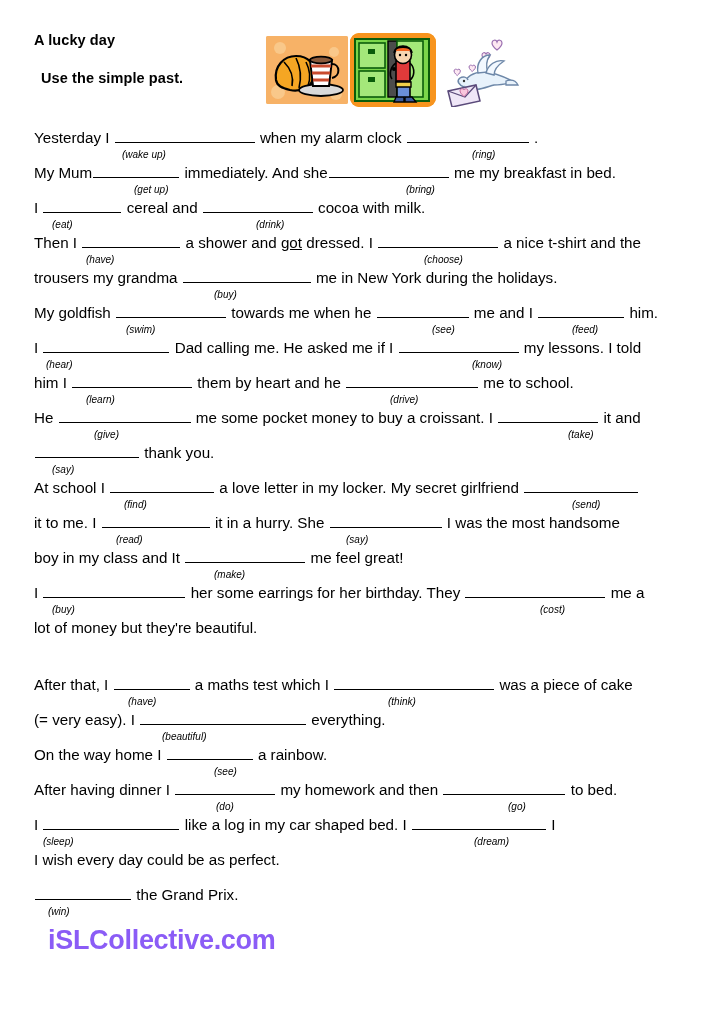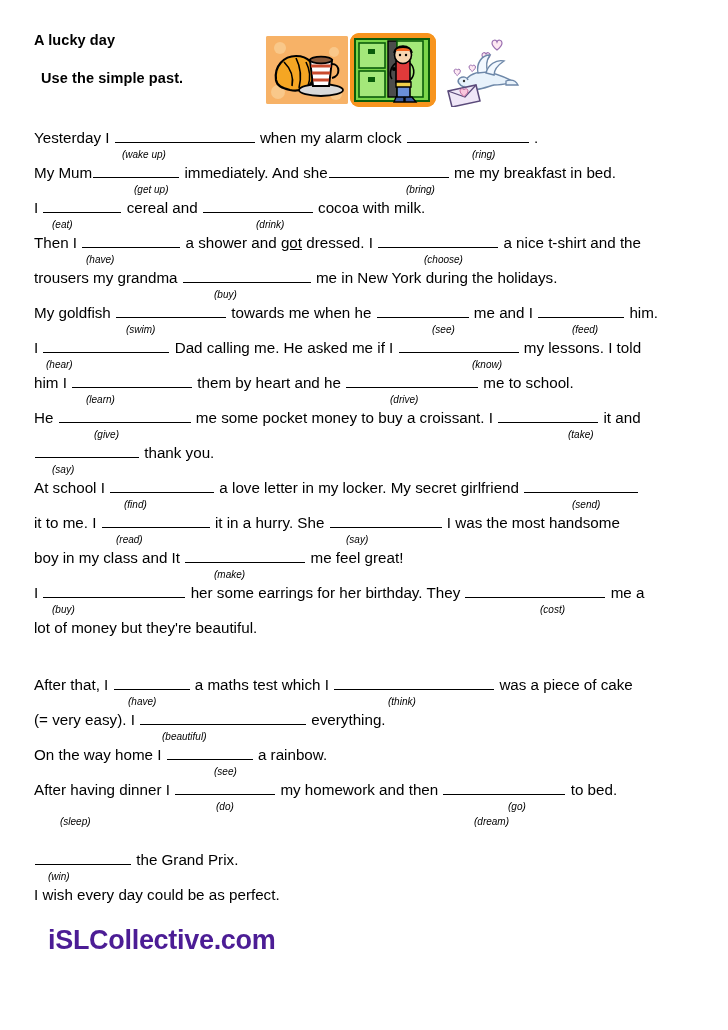--- a/index.html
+++ b/index.html
@@ -360,32 +360,33 @@
         </div>
       </div>
       <div class="line">
         <div class="text-row"><span>After having dinner I </span><span class="blank" style="width: 100px;"></span><span> my homework and then </span><span class="blank" style="width: 122px;"></span><span> to bed.</span></div>
         <div class="hint-row">
           <span class="hint" style="left: 182px;">(do)</span>
           <span class="hint" style="left: 474px;">(go)</span>
         </div>
       </div>
       <div class="line">
-        <div class="hint-row">
-          <span class="hint" style="left: 26px;">(sleep)</span>
+        <div class="text-row"><span>I </span><span class="blank" style="width: 136px;"></span><span> like a log in my car shaped bed. I </span><span class="blank" style="width: 134px;"></span><span> I</span></div>
+        <div class="hint-row">
+          <span class="hint" style="left: 9px;">(sleep)</span>
           <span class="hint" style="left: 440px;">(dream)</span>
-        </div>
-      </div>
-      <div class="line">
-        <div class="text-row"><span class="blank" style="width: 96px;"></span><span> the Grand Prix.</span></div>
-        <div class="hint-row">
-          <span class="hint" style="left: 14px;">(win)</span>
         </div>
       </div>
       <div class="line">
         <div class="text-row"><span>I wish every day could be as perfect.</span></div>
         <div class="hint-row"></div>
       </div>
+      <div class="line">
+        <div class="text-row"><span class="blank" style="width: 96px;"></span><span> the Grand Prix.</span></div>
+        <div class="hint-row">
+          <span class="hint" style="left: 14px;">(win)</span>
+        </div>
+      </div>
     </div>
 
-  <div class="footer-logo" style="color: #4c1d95;">iSLCollective.com</div>
+  <div class="footer-logo" style="color: #8b5cf6;">iSLCollective.com</div>
 
 </div>
 
 </body></html>

